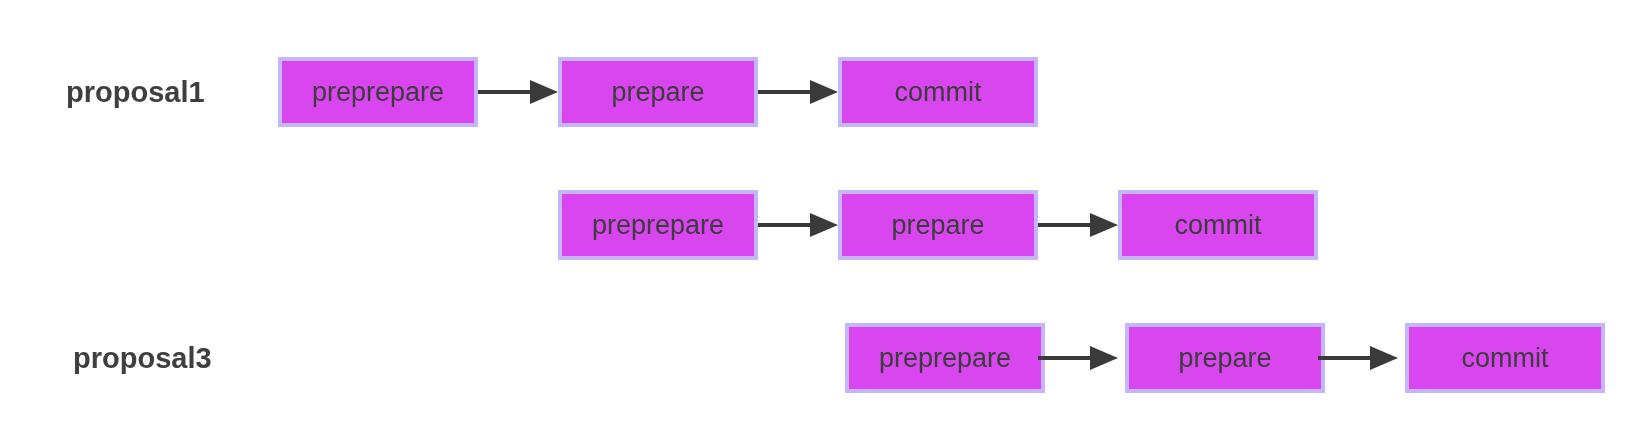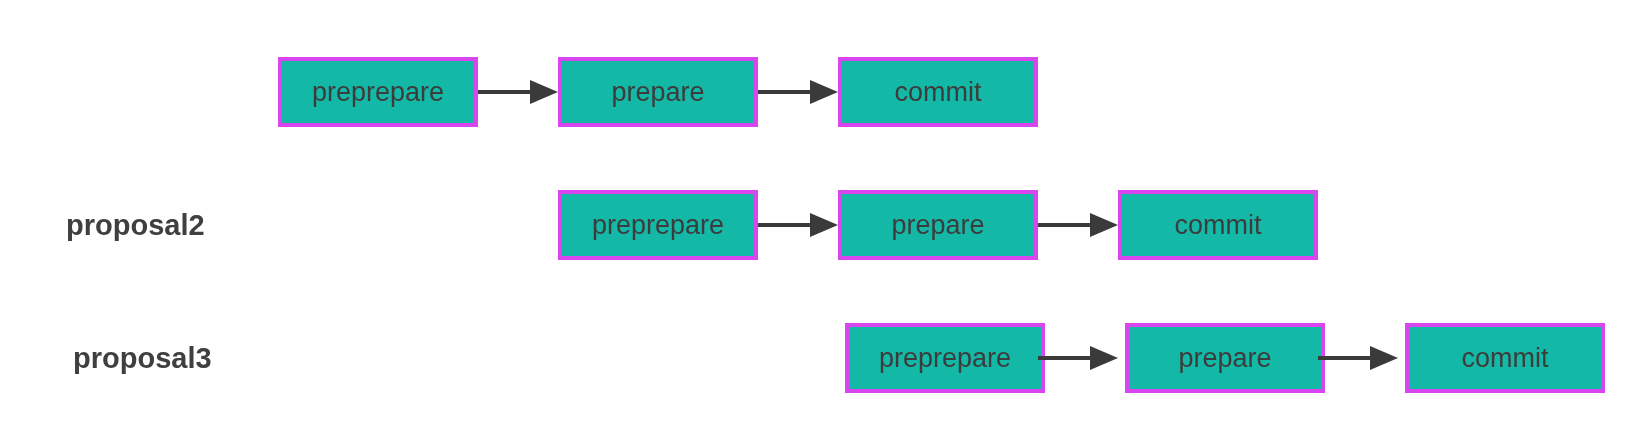--- a/index.html
+++ b/index.html
@@ -28,22 +28,22 @@
     font-size: 29px;
     font-weight: 600;
     color: #3f3f3f;
     white-space: nowrap;
   }
   .stage-box {
     position: absolute;
     width: 200px;
     height: 70px;
     box-sizing: border-box;
-    background: #14b8a6;
-    border: 4px solid #d946ef;
+    background: #d946ef;
+    border: 4px solid #c4b5fd;
     display: flex;
     align-items: center;
     justify-content: center;
     font-size: 27px;
     font-weight: 400;
     color: #3c3c3c;
     white-space: nowrap;
   }
   .arrow {
     position: absolute;
@@ -84,33 +84,33 @@
   .g0 { left: 478px; }
   .g1 { left: 758px; }
   .g2 { left: 1038px; }
   .g3 { left: 1318px; }
 </style>
 </head>
 <body>
 
 <div class="canvas">
 
+  <div class="row-label r0">proposal1</div>
   <div class="stage-box r0 c0">preprepare</div>
   <div class="arrow ar0 g0">
     <span class="shaft"></span>
     <span class="head"></span>
   </div>
   <div class="stage-box r0 c1">prepare</div>
   <div class="arrow ar0 g1">
     <span class="shaft"></span>
     <span class="head"></span>
   </div>
   <div class="stage-box r0 c2">commit</div>
 
-  <div class="row-label r1">proposal2</div>
   <div class="stage-box r1 c1">preprepare</div>
   <div class="arrow ar1 g1">
     <span class="shaft"></span>
     <span class="head"></span>
   </div>
   <div class="stage-box r1 c2">prepare</div>
   <div class="arrow ar1 g2">
     <span class="shaft"></span>
     <span class="head"></span>
   </div>

